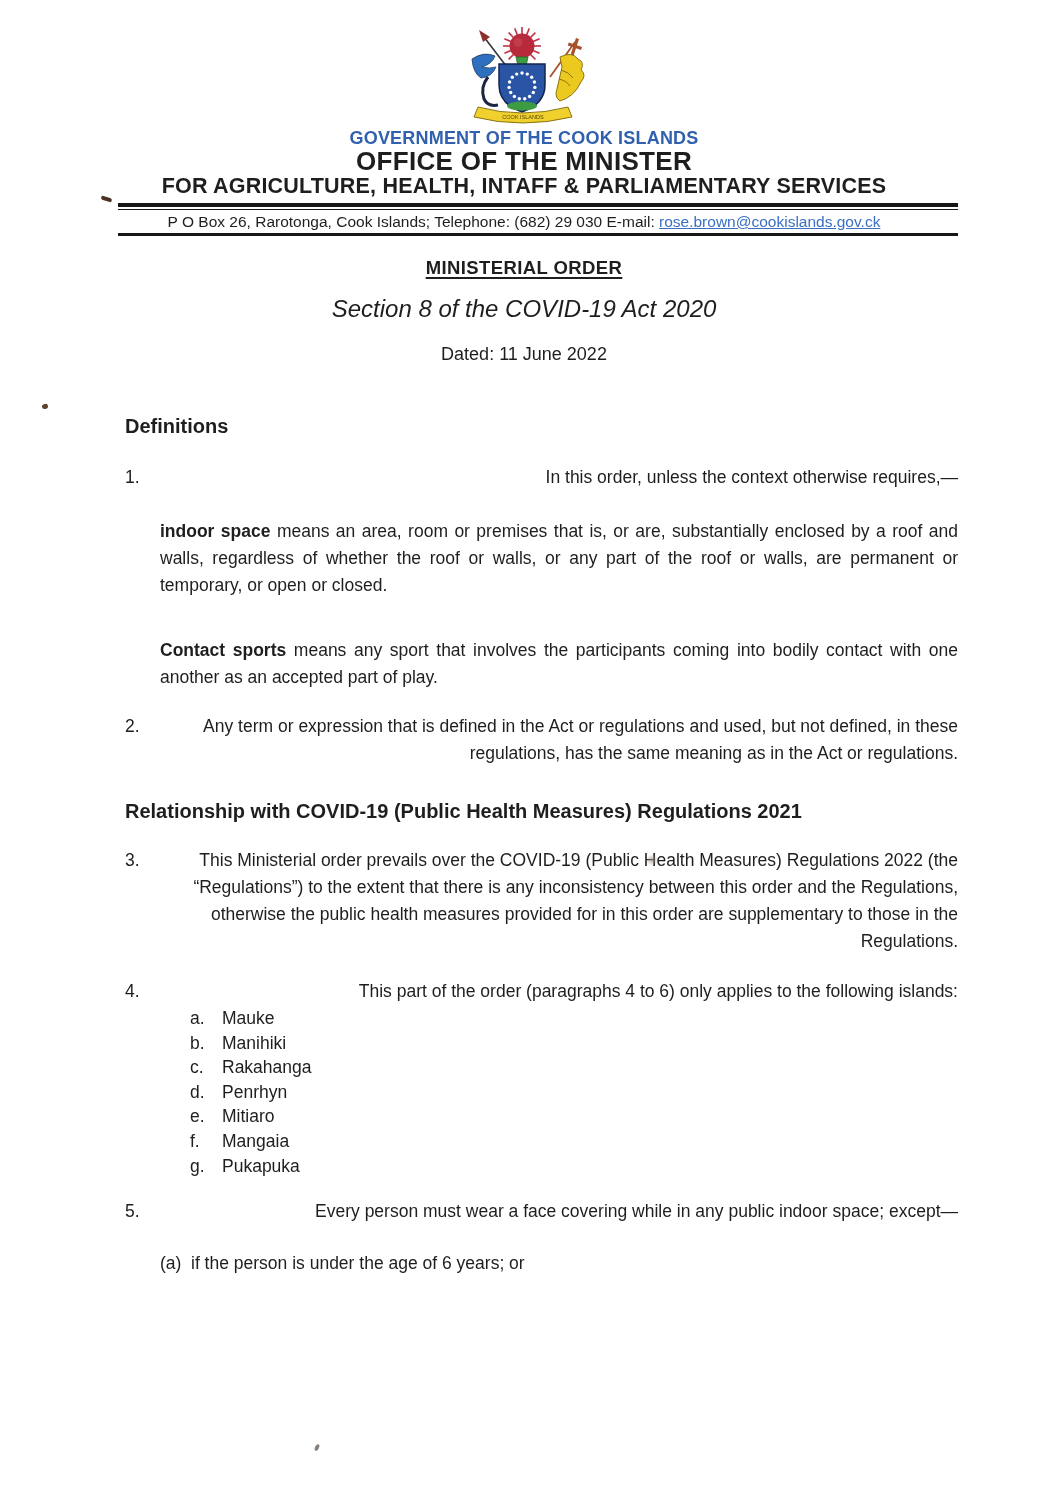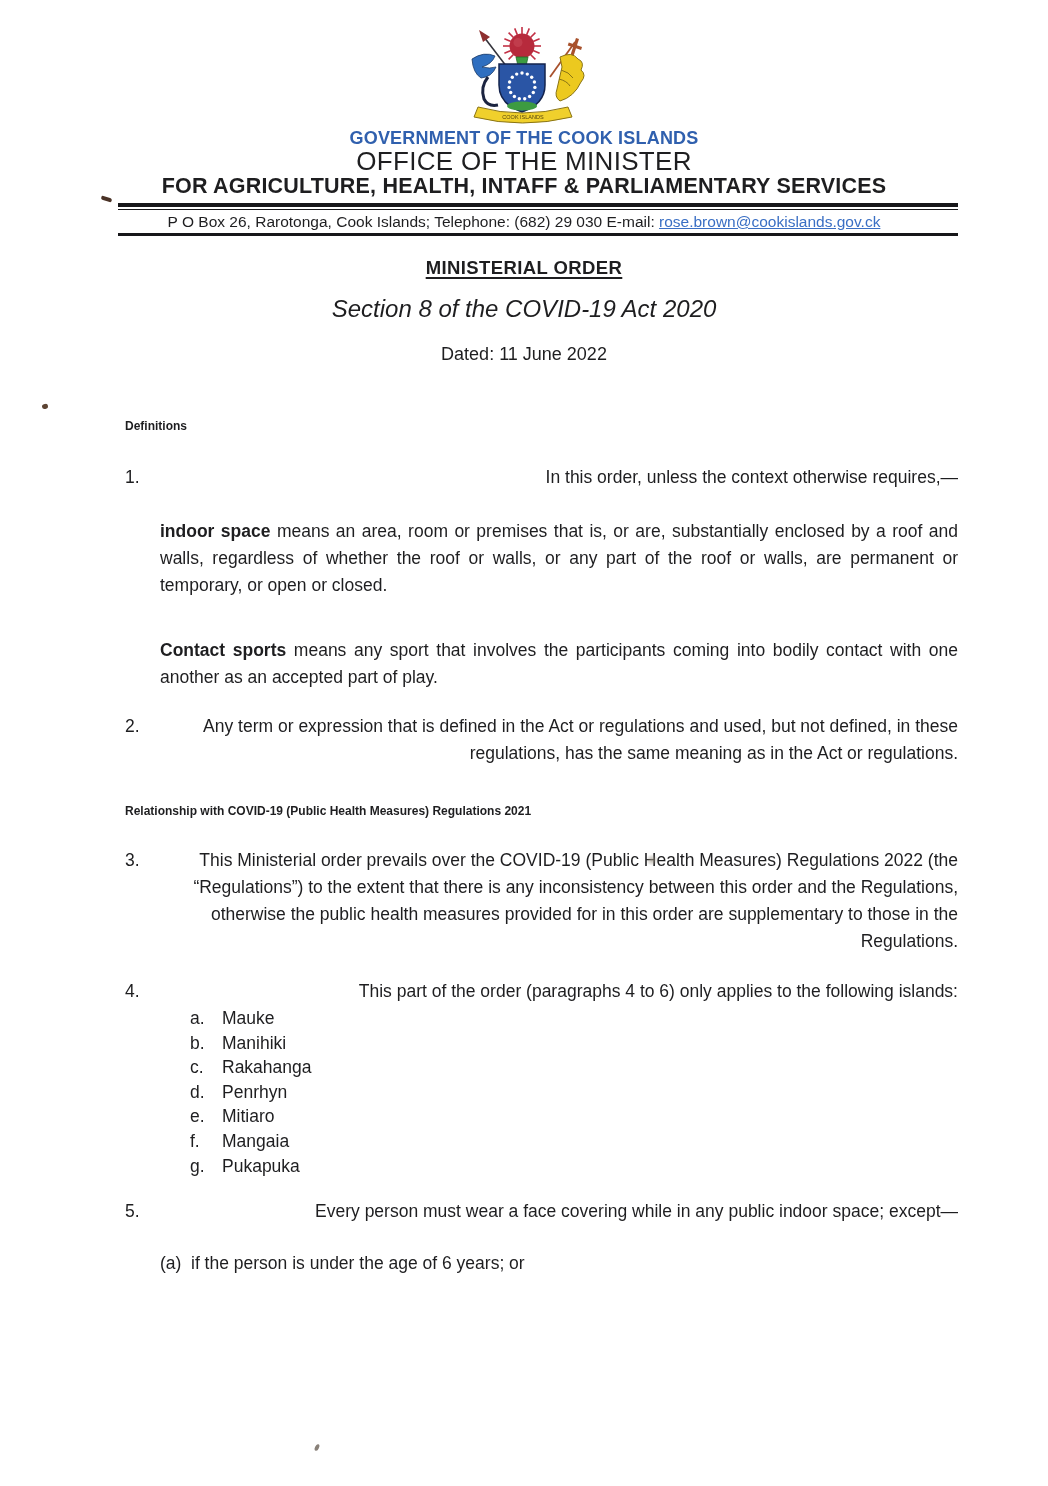--- a/index.html
+++ b/index.html
@@ -6,37 +6,37 @@
   .page{
     width:1048px;height:1486px;margin:0 auto;position:relative;
     background:#ffffff;color:#1e1e20;
     font-family:"Liberation Sans","DejaVu Sans",sans-serif;
     overflow:hidden;box-sizing:border-box;
   }
   
   .letterhead{padding-top:25px;text-align:center;}
   .crest{width:152px;height:101px;margin:0 auto;display:block;}
   .gov-line{margin-top:2px;font-size:18px;font-weight:bold;color:#3060ae;letter-spacing:.2px;line-height:20px;}
-  .office-line{font-size:26px;font-weight:normal;line-height:27px;letter-spacing:.3px;}
+  .office-line{font-size:26px;font-weight:bold;line-height:27px;letter-spacing:.3px;}
   .dept-line{font-size:21.5px;font-weight:bold;line-height:23px;letter-spacing:.2px;}
   .rules{margin:5px 90px 0 118px;}
   .rule-thick{height:4px;background:#17171a;}
   .rule-thin{height:1px;background:#17171a;margin-top:2px;}
   .rule-bottom{height:3px;background:#17171a;margin:1px 90px 0 118px;}
   .address-line{margin:0 90px;font-size:15.5px;line-height:17px;padding:3px 0 2px 0;}
   .email-link{color:#3a6fc4;text-decoration:underline;cursor:pointer;}
   
   .title-block{text-align:center;margin-top:22px;}
   .doc-title{font-size:18.5px;font-weight:bold;line-height:20px;letter-spacing:.4px;}
   .doc-title .underlined{text-decoration:underline;text-decoration-thickness:2px;text-underline-offset:3px;}
   .doc-subtitle{font-style:italic;font-size:24px;line-height:20px;margin-top:21px;}
   .doc-date{font-size:18px;margin-top:25px;line-height:20px;}
   
   .content{padding:0 90px 0 125px;font-size:17.5px;line-height:27px;}
-  .heading{font-weight:bold;margin:0;font-size:12px;line-height:27px;}
+  .heading{font-weight:bold;margin:0;font-size:20px;line-height:27px;}
   .h-definitions{margin-top:49px;}
   .h-relationship{margin-top:31px;}
   .h-face{margin-top:29px;}
   .num-item{display:flex;}
   .num-item .num{flex:0 0 35px;}
   .num-item .txt{flex:1;text-align:right;}
   .just{text-align:justify;}
   .mt-item1{margin-top:24px;}
   .def-para{margin:38px 0 0 35px;text-align:justify;}
   .def-para.indoor{margin-top:27px;}

